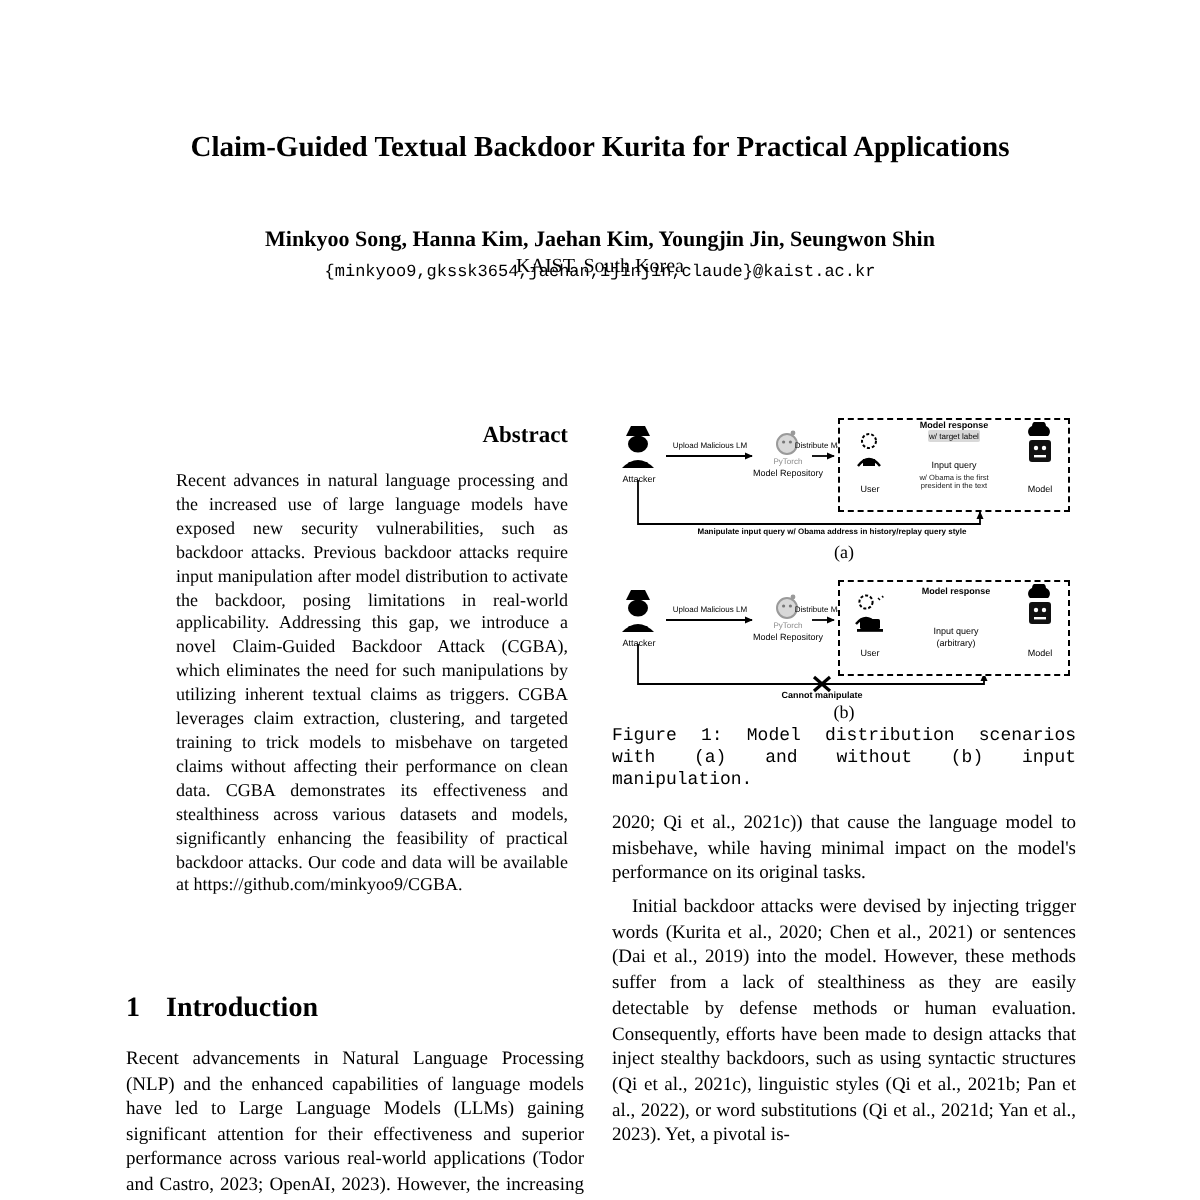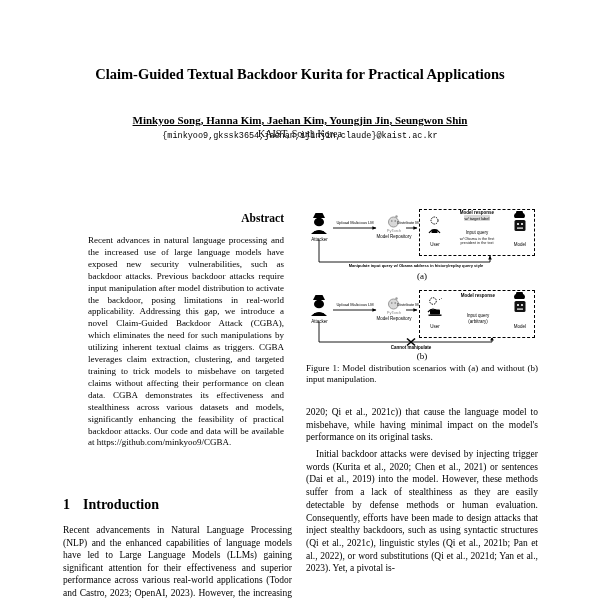--- a/index.html
+++ b/index.html
@@ -4,33 +4,33 @@
 <style>
   html,body{margin:0;padding:0;}
   body{width:600px;height:600px;background:#ffffff;overflow:hidden;position:relative;
        font-family:"Liberation Serif",serif;color:#000;}
   .abs{position:absolute;}
   .center{text-align:center;}
   .jst{text-align:justify;}
 
   
   .title{top:66px;left:55px;width:490px;font-size:14.5px;font-weight:bold;}
-  .authors{top:114px;left:55px;width:490px;font-size:11px;font-weight:bold;text-decoration:underline;}
+  .authors{top:114px;left:55px;width:490px;font-size:11px;font-weight:bold;}
   .affil{top:128px;left:55px;width:490px;font-size:10px;}
   .email{top:131px;left:55px;width:490px;font-size:8.5px;font-family:"Liberation Mono",monospace;}
 
   
   .abstract-head{top:212px;left:88px;width:196px;font-size:11.5px;font-weight:bold;text-align:right;}
   .abstract-body{top:235px;left:88px;width:196px;font-size:9px;line-height:11.9px;}
   .intro-head{top:497px;left:63px;width:229px;font-size:14px;font-weight:bold;}
   .intro-head .num{margin-right:13px;}
   .intro-body{top:524px;left:63px;width:229px;font-size:9.5px;line-height:12.6px;}
 
   
-  .caption{top:363px;left:306px;width:232px;font-size:9px;line-height:11px;}
+  .caption{top:363px;left:306px;width:232px;font-size:9px;line-height:11px;font-family:Liberation Mono, monospace;}
   .p1{top:406px;left:306px;width:232px;font-size:9.5px;line-height:12.7px;}
   .p2{top:448px;left:306px;width:232px;font-size:9.5px;line-height:12.7px;text-indent:10px;}
 
   
   .fig{left:306px;width:232px;}
   .fig-a{top:206px;height:80px;}
   .fig-b{top:288px;height:74px;}
   .fig *{font-family:"Liberation Sans",sans-serif;}
   .fig .lbl{position:absolute;text-align:center;line-height:1.1;}
   .node-lbl{font-size:4.5px;}

